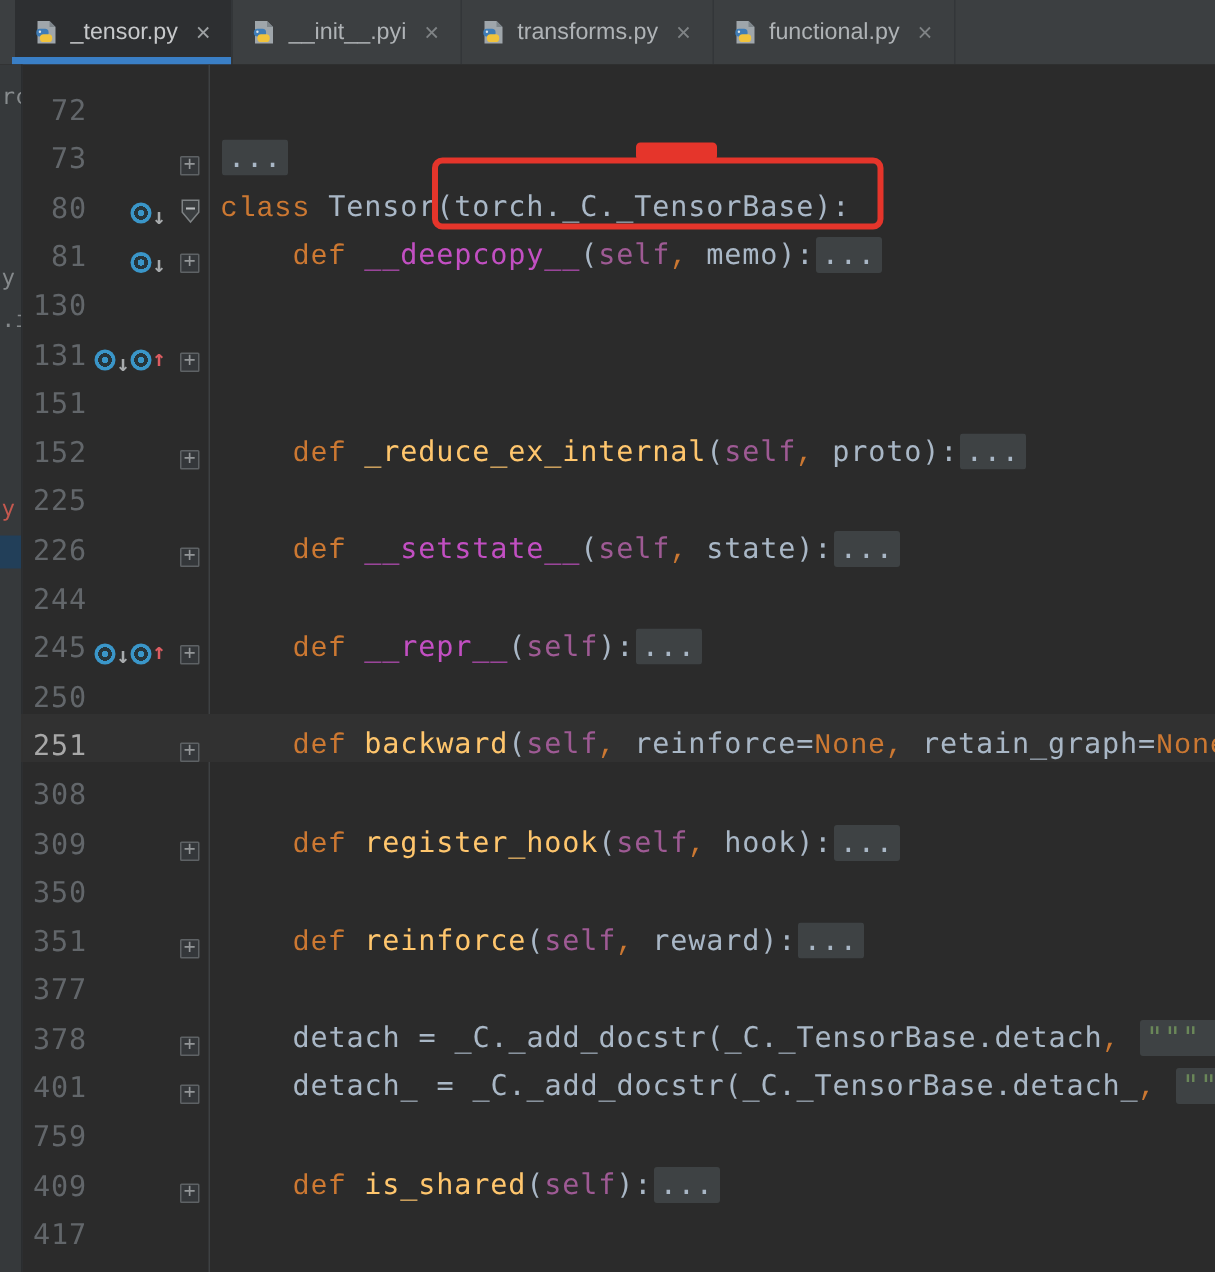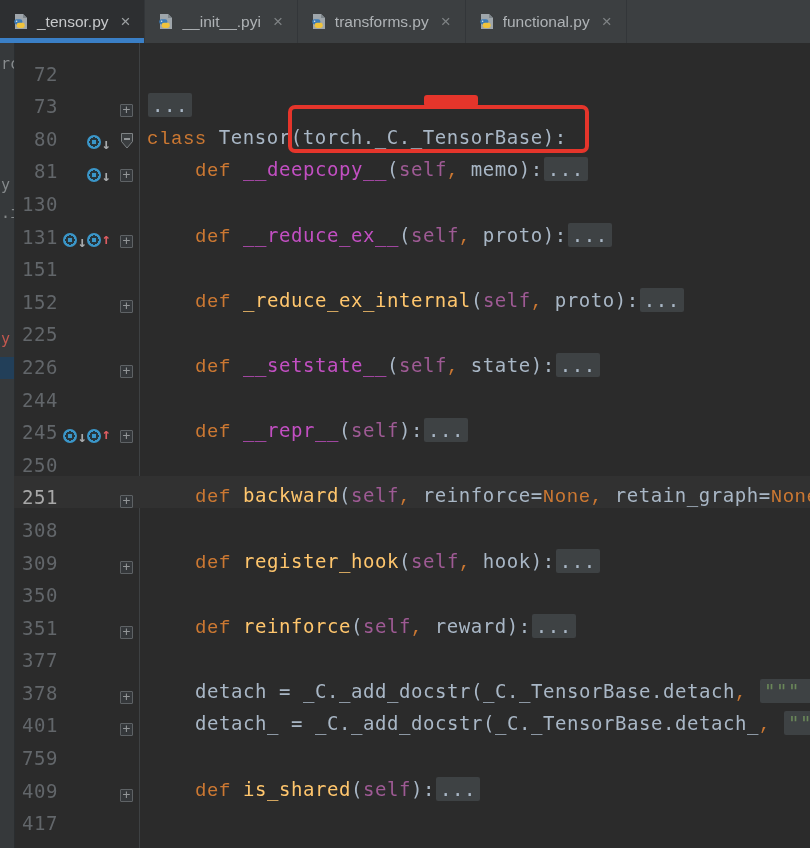--- a/index.html
+++ b/index.html
@@ -1,18 +1,18 @@
 <!DOCTYPE html>
 <html><head>
 <meta charset="utf-8">
 <style>
   html,body{margin:0;padding:0;width:810px;height:848px;overflow:hidden;background:#2B2B2B;
     font-family:"DejaVu Sans Mono",monospace;}
   
-  .tabbar{height:43px;background:#3C3F41;display:flex;align-items:stretch;
+  .tabbar{height:43px;background:#3C3F41;display:flex;align-items:stretch;padding-left:10px;
     position:relative;box-sizing:border-box;}
   .tab{display:flex;align-items:center;gap:8px;padding:0 14px 0 12px;position:relative;
     font-family:"Liberation Sans",sans-serif;font-size:15.5px;color:#AFB3B6;
     border-right:1px solid #333639;cursor:default;}
   .tab.active{background:#2D2F31;color:#C7C9CB;}
   .tab.active::after{content:"";position:absolute;left:-2px;right:0;bottom:0;height:5px;background:#3A7FC6;}
   .tlabel{white-space:pre;}
   .tclose{font-size:17px;color:#7F8385;margin-left:4px;line-height:1;}
   .tab.active .tclose{color:#9DA1A3;}
   
@@ -163,21 +163,20 @@
             <span class="garr dn">↓</span>
           </span>
           <span class="gicon">
             <span class="gico"></span>
             <span class="garr up">↑</span>
           </span>
         </div>
         <div class="foldc">
           <div class="plusbox">+</div>
         </div>
-        <div class="code"><span class="tk-p">    </span><span class="tk-k">def</span><span class="tk-p"> </span><span class="tk-m">__reduce_ex__</span><span class="tk-p">(</span><span class="tk-s">self</span><span class="tk-k">,</span><span class="tk-p"> proto):</span><span class="fbx"><span class="tk-p">...</span></span></div>
       </div>
       <div class="row">
         <span class="ln">151</span>
         <div class="gicons"></div>
         <div class="foldc"></div>
         <div class="code"></div>
       </div>
       <div class="row">
         <span class="ln">152</span>
         <div class="gicons"></div>

